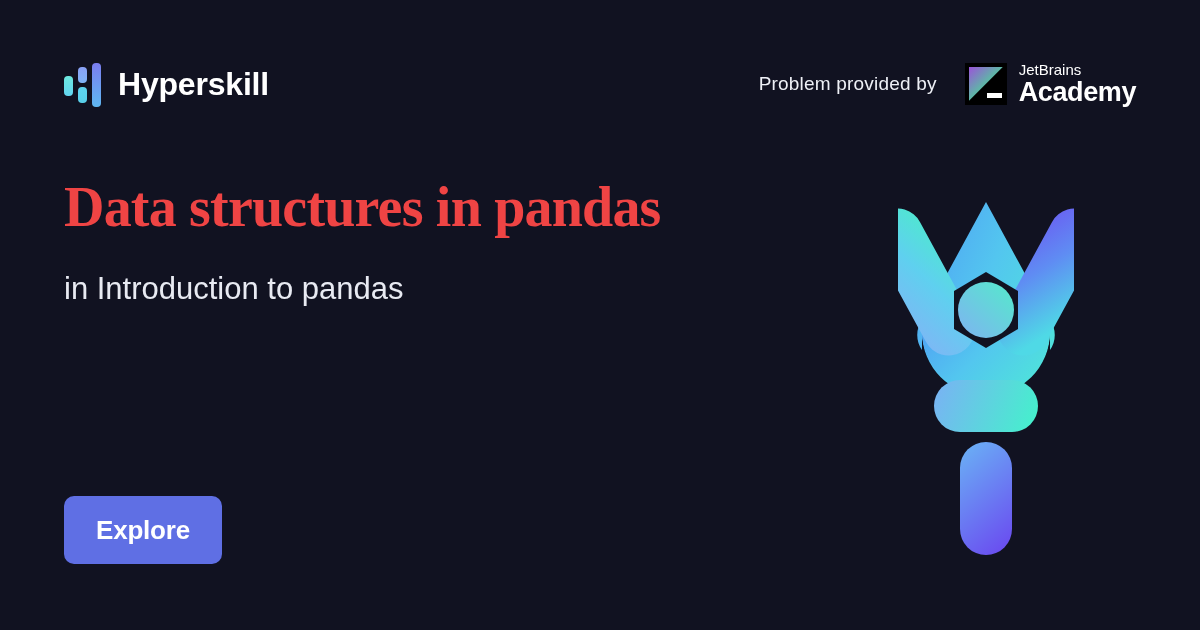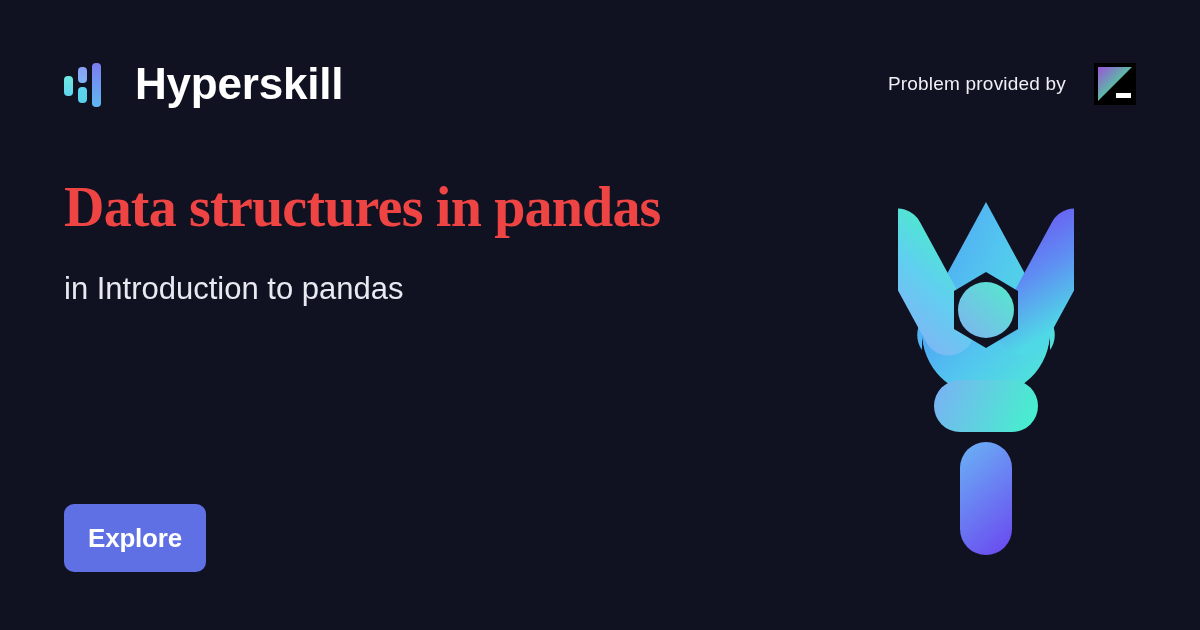--- a/index.html
+++ b/index.html
@@ -48,26 +48,25 @@
                background: linear-gradient(180deg, #6ee9e0 0%, #62d4f0 100%); }
   .bm-mid-top{ left: 14px; top: 6px;  width: 9px;  height: 16px;
                background: linear-gradient(180deg, #8aa0f5 0%, #7fb4f7 100%); }
   .bm-mid-bot{ left: 14px; top: 26px; width: 9px;  height: 16px;
                background: linear-gradient(180deg, #5fd3ef 0%, #58cfe9 100%); }
   .bm-right  { left: 28px; top: 2px;  width: 9px;  height: 44px;
                background: linear-gradient(180deg, #7b7df0 0%, #5fb8f2 100%); }
 
   .brand-name {
     color: #ffffff;
-    font-size: 44px;
+    font-size: 32px;
     font-weight: 700;
     letter-spacing: -0.2px;
     line-height: 1;
     white-space: nowrap;
-    margin-left: 17px;
   }
 
   .provider {
     display: flex;
     align-items: center;
     gap: 28px;
     height: 52px;
   }
 
   .provider-label {
@@ -147,34 +146,33 @@
     letter-spacing: 0px;
     margin-top: 32px;
   }
 
   .explore-button {
     position: absolute;
     left: 64px;
     top: 496px;
     min-width: 141px;
     height: 68px;
-    padding: 0 24px;
+    padding: 0 32px;
     background: #5f6fe4;
     border: none;
     border-radius: 10px;
     color: #ffffff;
     font-family: "Liberation Sans", sans-serif;
     font-size: 26px;
     font-weight: 700;
     letter-spacing: -0.2px;
     cursor: pointer;
     display: flex;
     align-items: center;
     justify-content: center;
-    margin-top: 8px;
   }
 
   
   .illustration {
     position: absolute;
     left: 898px;
     top: 180px;
     width: 176px;
     height: 375px;
   }
@@ -196,20 +194,24 @@
   </div>
 
   <div class="provider">
     <span class="provider-label">Problem provided by</span>
 
     <div class="jb-lockup">
       <span class="jb-square">
         <span class="tri"></span>
         <span class="dash"></span>
       </span>
+      <span class="jb-words">
+        <span class="jb-top">JetBrains</span>
+        <span class="jb-bottom">Academy</span>
+      </span>
     </div>
   </div>
 
 </div>
 
 <div class="content">
   <h1 class="page-title">Data structures in pandas</h1>
   <p class="page-subtitle">in Introduction to pandas</p>
 </div>
 

